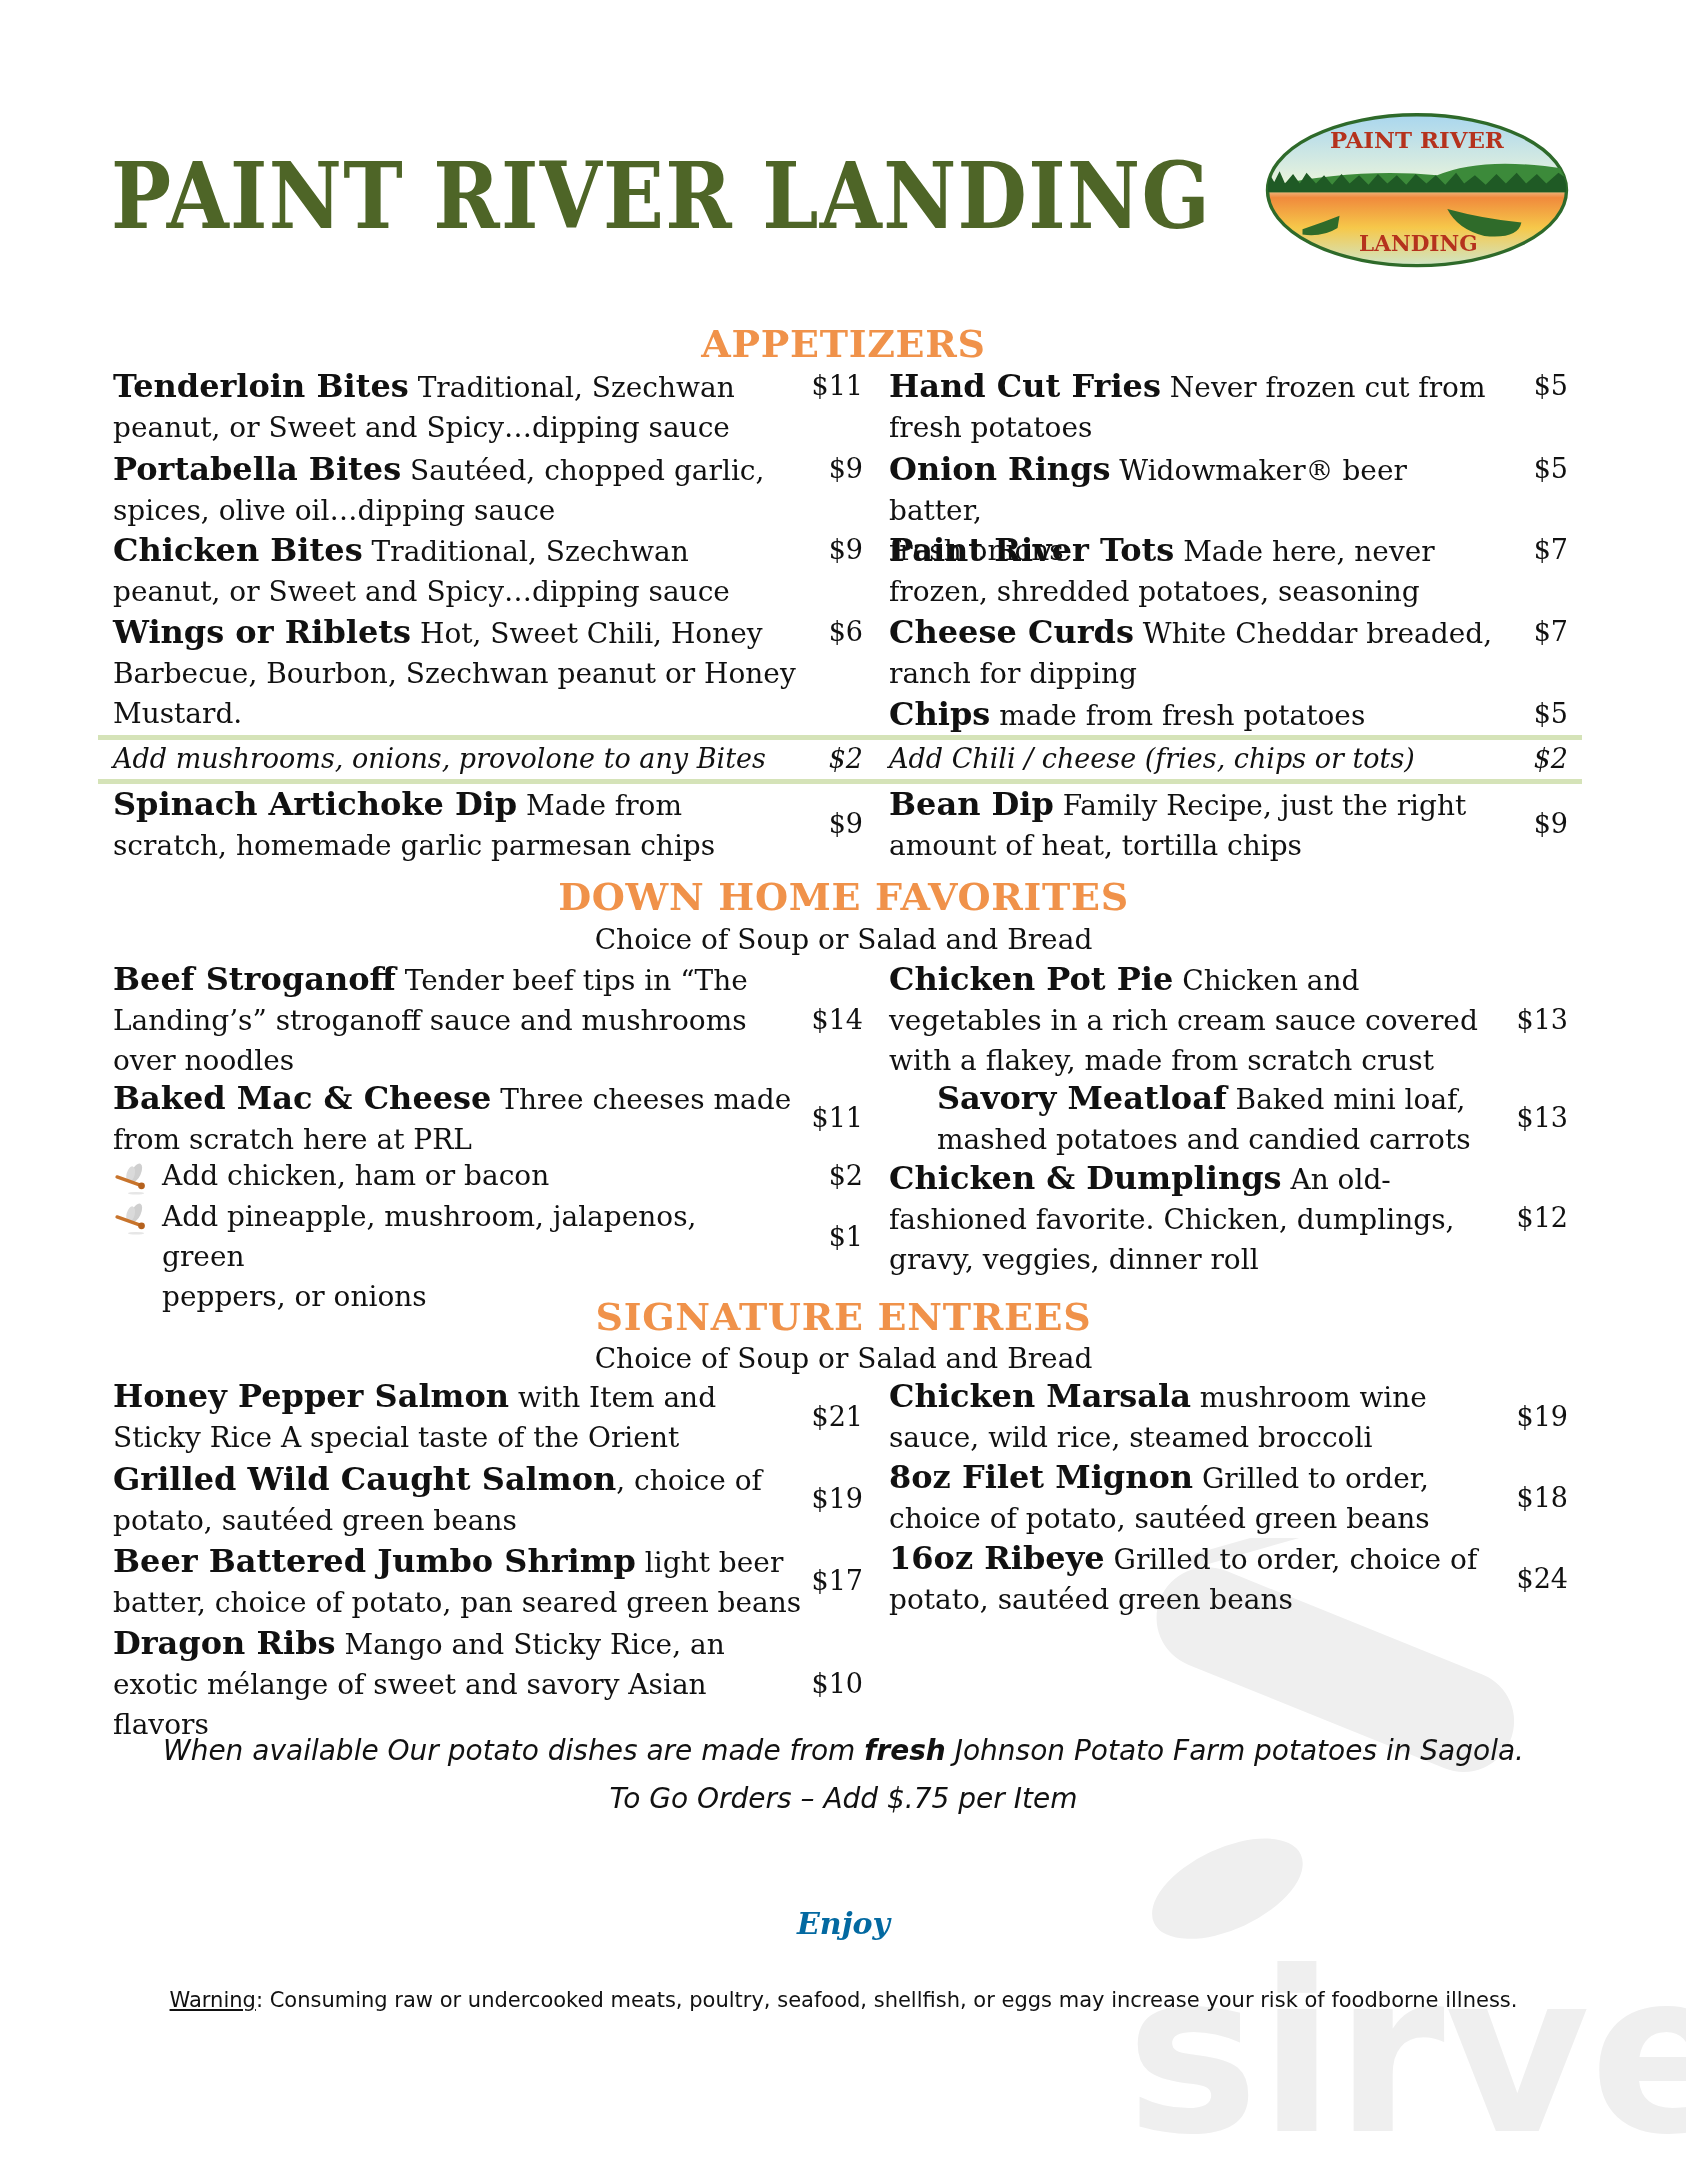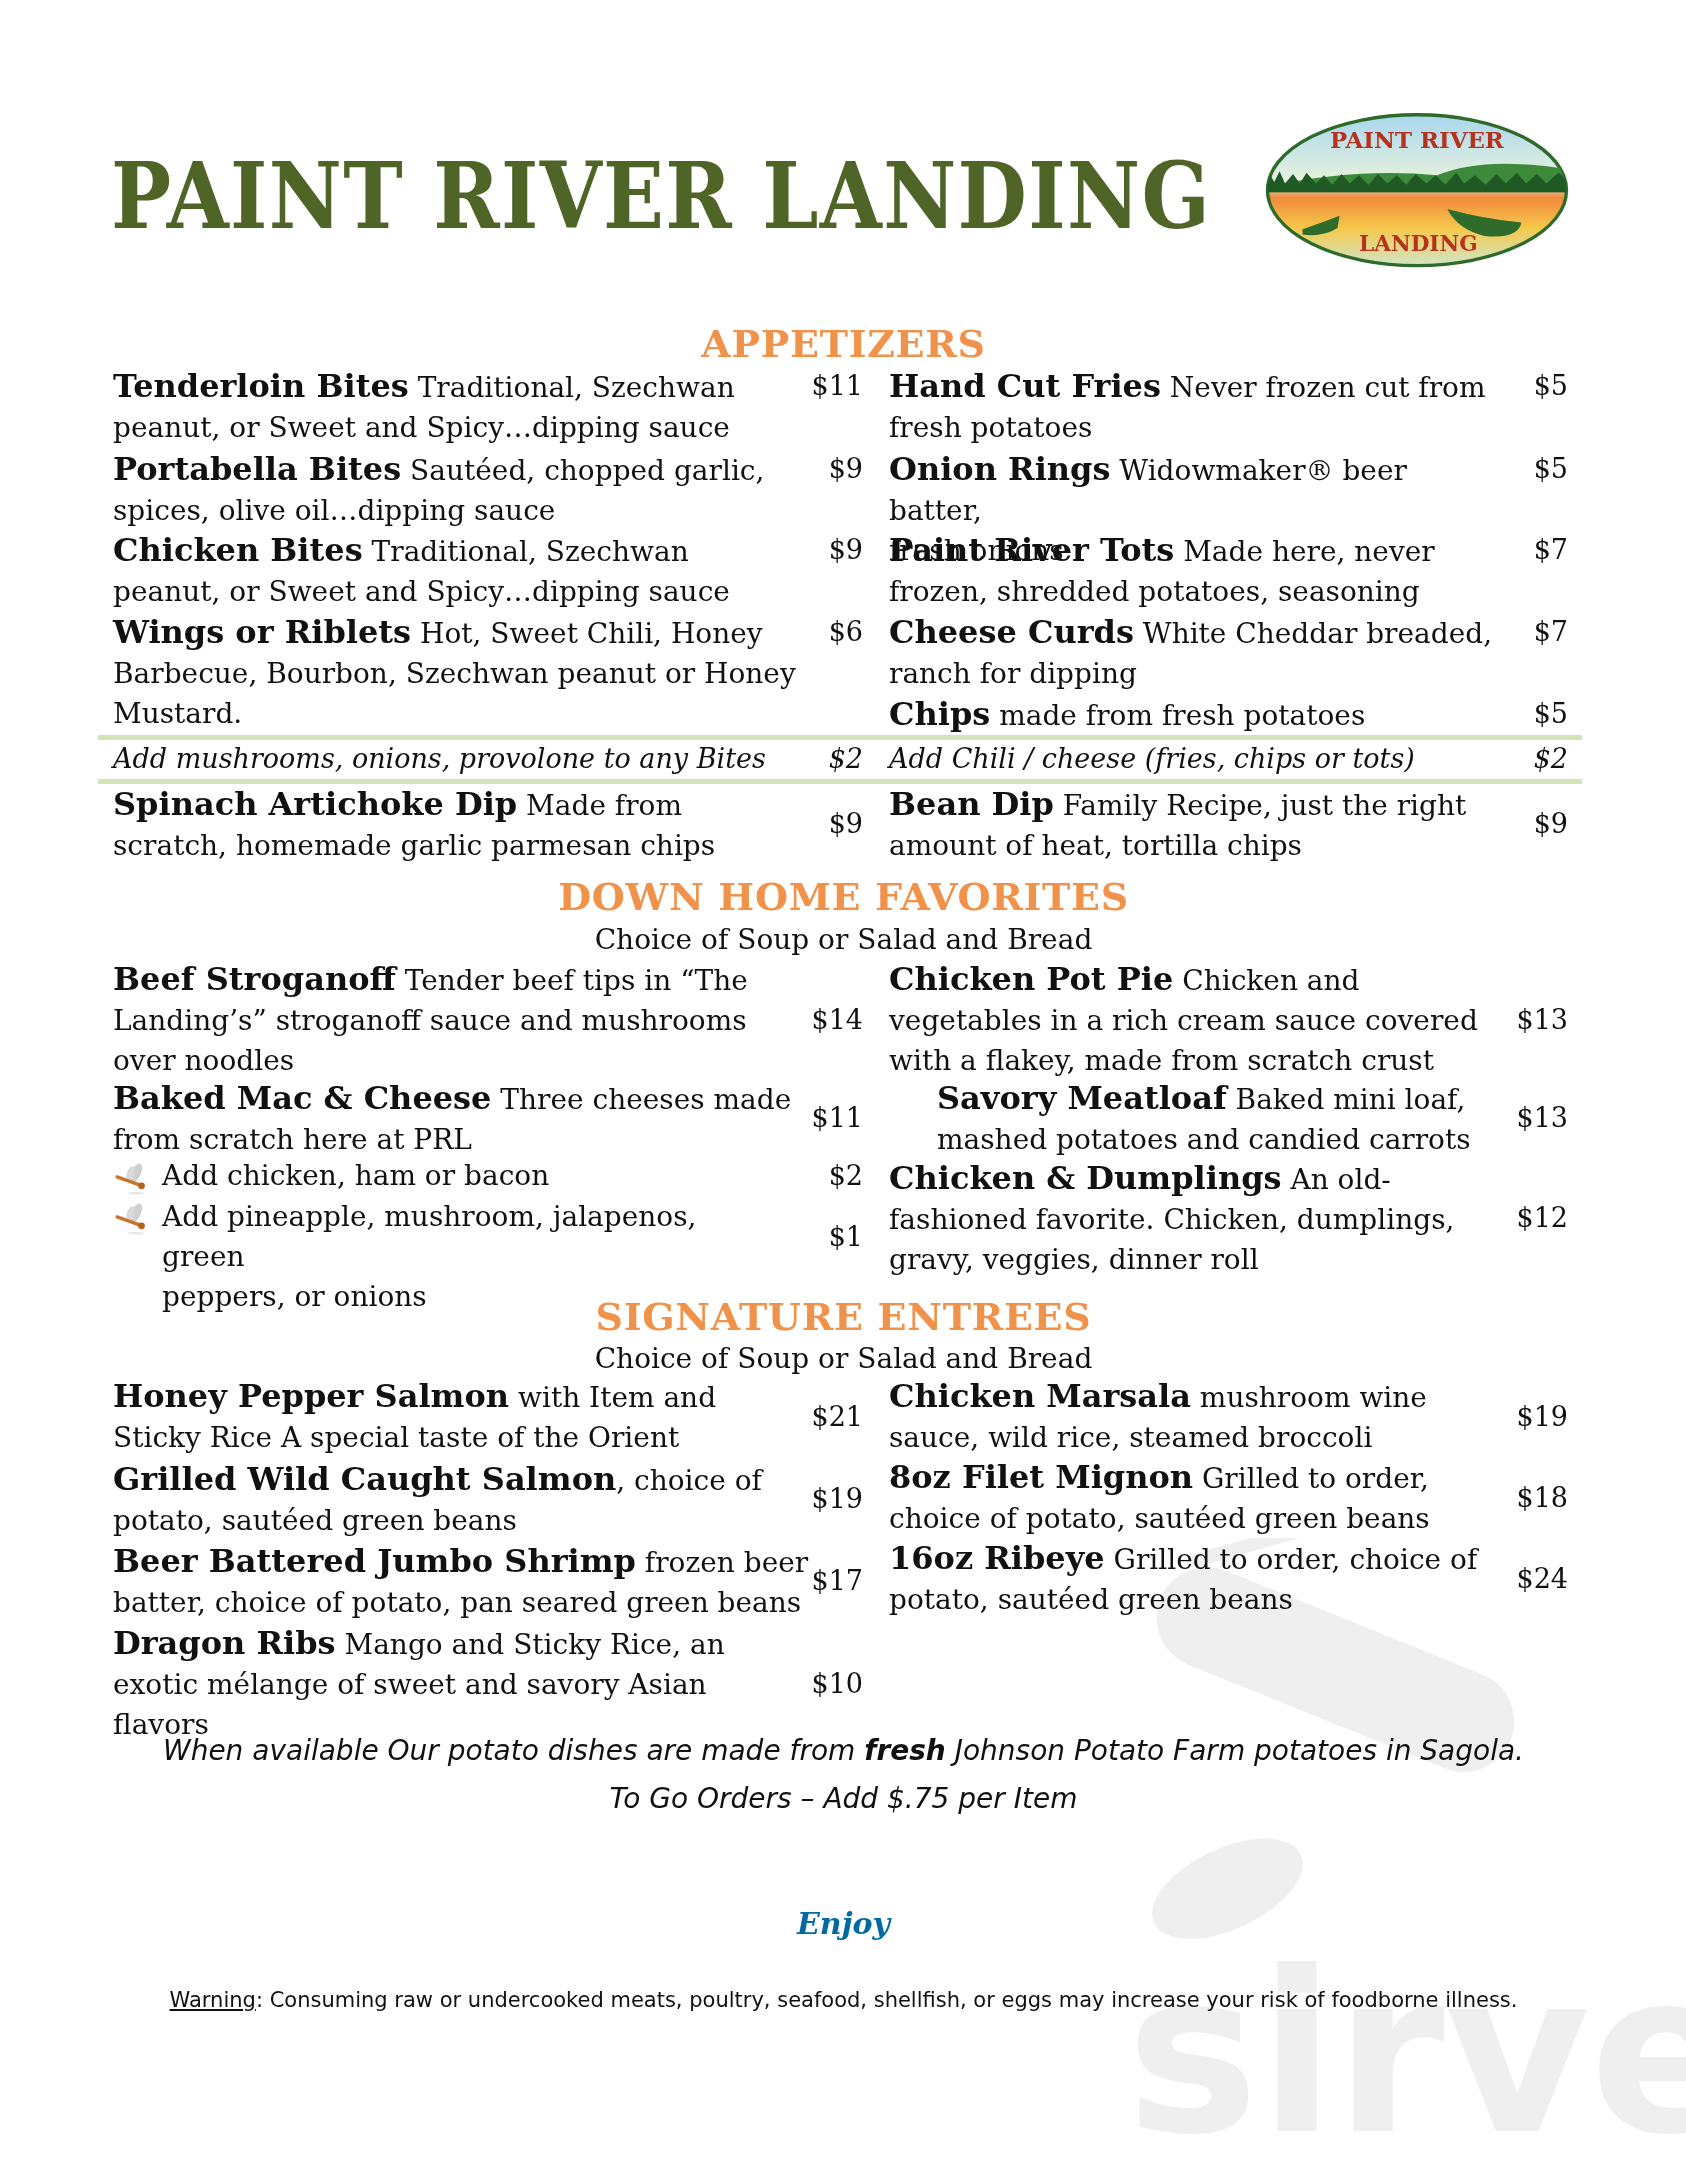--- a/index.html
+++ b/index.html
@@ -204,21 +204,21 @@
 </div>
 <div class="price" style="left:789px; top:1397px;">$21</div>
 
 <div class="item" style="left:113px; top:1459px; width:729px;">
   <span class="name">Grilled Wild Caught Salmon</span><span class="desc">, choice of</span><br>
   <span class="desc">potato, sautéed green beans</span>
 </div>
 <div class="price" style="left:789px; top:1479px;">$19</div>
 
 <div class="item" style="left:113px; top:1541px; width:742px;">
-  <span class="name">Beer Battered Jumbo Shrimp</span><span class="desc"> frozen beer</span><br>
+  <span class="name">Beer Battered Jumbo Shrimp</span><span class="desc"> light beer</span><br>
   <span class="desc">batter, choice of potato, pan seared green beans</span>
 </div>
 <div class="price" style="left:789px; top:1561px;">$17</div>
 
 <div class="item" style="left:113px; top:1623px; width:729px;">
   <span class="name">Dragon Ribs</span><span class="desc"> Mango and Sticky Rice, an</span><br>
   <span class="desc">exotic mélange of sweet and savory Asian</span><br>
   <span class="desc">flavors</span>
 </div>
 <div class="price" style="left:789px; top:1664px;">$10</div>

